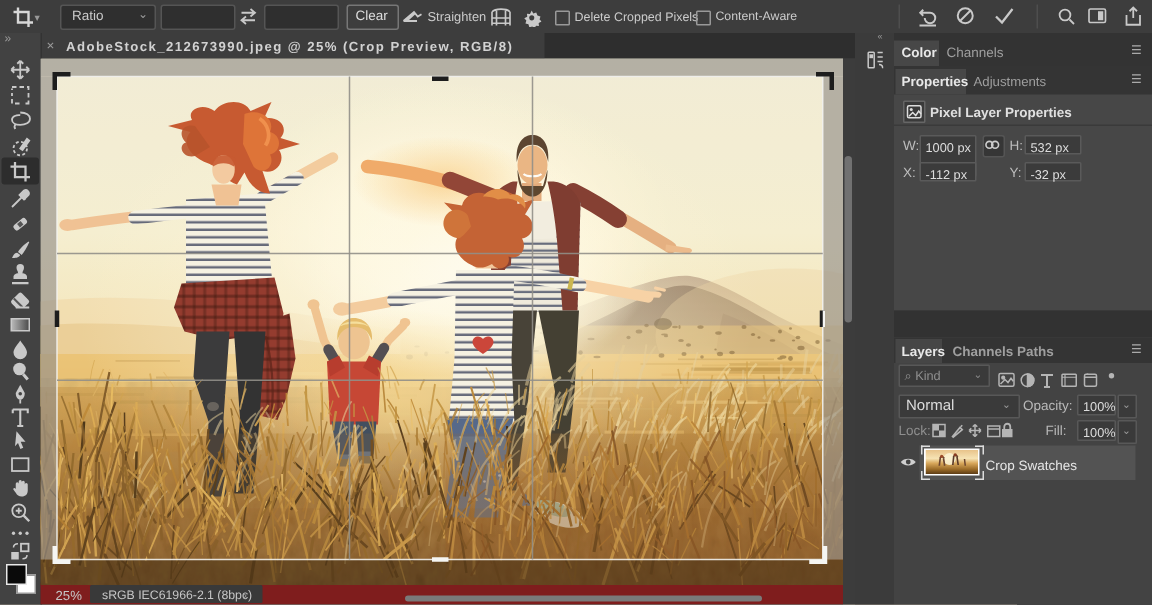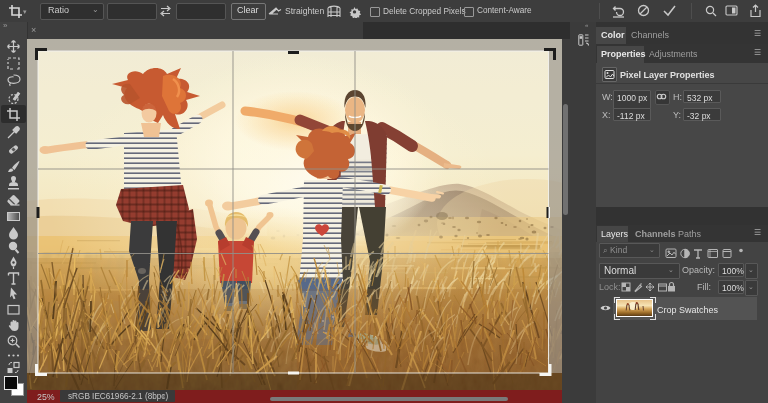--- a/index.html
+++ b/index.html
@@ -66,20 +66,21 @@
   </svg>
   <svg class="abs" style="left:749px;top:4px" width="13" height="14" viewBox="0 0 13 14">
     <path d="M6.5 1 V8 M4 3.5 L6.5 1 9 3.5" stroke="#c9c9c9" stroke-width="1.2" fill="none"></path>
     <path d="M2 6 v6.5 h9 V6" stroke="#c9c9c9" stroke-width="1.2" fill="none"></path>
   </svg>
 </div>
 
 <div class="abs" style="left:27px;top:22px;width:741px;height:17px;background:#2e2e2e">
   <div class="abs" style="left:0;top:0;width:336px;height:17px;background:#3d3d3d"></div>
   <div class="abs" style="left:4px;top:3px;color:#9a9a9a;font-size:9px">×</div>
+  <div class="abs" style="left:17px;top:3.5px;color:#d2d2d2;font-size:8.8px;font-weight:bold;letter-spacing:0.95px">AdobeStock_212673990.jpeg @ 25% (Crop Preview, RGB/8)</div>
 </div>
 
 <div class="abs" id="toolbar" style="left:0;top:22px;width:27px;height:381px;background:#424242;border-right:1px solid #333">
   <div class="abs" style="left:3px;top:-1px;color:#9a9a9a;font-size:8px">»</div>
     <svg class="abs" style="left:6px;top:17px" width="15" height="15" viewBox="0 0 15 15">
       <g stroke="#c9c9c9" fill="none" stroke-width="1.2">
         <path d="M7.5 1.5 V13.5 M1.5 7.5 H13.5 M7.5 1.5 l-2 2 M7.5 1.5 l2 2 M7.5 13.5 l-2 -2 M7.5 13.5 l2 -2 M1.5 7.5 l2 -2 M1.5 7.5 l2 2 M13.5 7.5 l-2 -2 M13.5 7.5 l-2 2"></path>
       </g>
     </svg>
     <svg class="abs" style="left:6px;top:34px" width="15" height="15" viewBox="0 0 15 15">
@@ -270,23 +271,23 @@
   <div class="abs" style="left:17px;top:64px;width:38px;height:13px;background:#3b3b3b;border:1px solid #5a5a5a;border-radius:1px;color:#ddd;font-size:8.5px;padding:1.5px 0 0 3px;box-sizing:border-box;white-space:nowrap">-112 px</div>
   <div class="abs" style="left:77px;top:66px;color:#bdbdbd;font-size:9px">Y:</div>
   <div class="abs" style="left:87px;top:64px;width:38px;height:13px;background:#3b3b3b;border:1px solid #5a5a5a;border-radius:1px;color:#ddd;font-size:8.5px;padding:1.5px 0 0 3px;box-sizing:border-box;white-space:nowrap">-32 px</div>
 </div>
 
 <div class="abs" style="left:596px;top:207px;width:172px;height:18px;background:#323232"></div>
 
 <div class="abs" style="left:596px;top:225px;width:172px;height:178px;background:#434343">
   <div class="abs" style="left:0;top:0;width:172px;height:17px;background:#343434">
     <div class="abs" style="left:1px;top:1px;width:31px;height:16px;background:#464646"></div>
-    <div class="abs" style="left:5px;top:4px;color:#e8e8e8;font-size:9px;font-weight:normal">Layers</div>
+    <div class="abs" style="left:5px;top:4px;color:#e8e8e8;font-size:9px;font-weight:bold">Layers</div>
     <div class="abs" style="left:39px;top:4px;color:#9f9f9f;font-size:9px;font-weight:bold">Channels</div>
-    <div class="abs" style="left:82px;top:4px;color:#9f9f9f;font-size:9px;font-weight:normal">Paths</div>
+    <div class="abs" style="left:82px;top:4px;color:#9f9f9f;font-size:9px;font-weight:bold">Paths</div>
     <div class="abs" style="left:158px;top:3px;color:#aaa;font-size:8px">☰</div>
   </div>
 
   <div class="abs" style="left:3px;top:18px;width:59px;height:13px;background:#3a3a3a;border:1px solid #585858;border-radius:1px">
     <div class="abs" style="left:3px;top:1px;color:#909090;font-size:8.5px">⌕ Kind</div>
     <div class="abs" style="left:49px;top:2px;color:#888;font-size:7px">⌄</div>
   </div>
   <svg class="abs" style="left:69px;top:23px" width="80" height="11" viewBox="0 0 80 11">
     <g stroke="#b5b5b5" fill="none" stroke-width="1">
       <rect x="1" y="1" width="10" height="8.5" rx="1"></rect>

